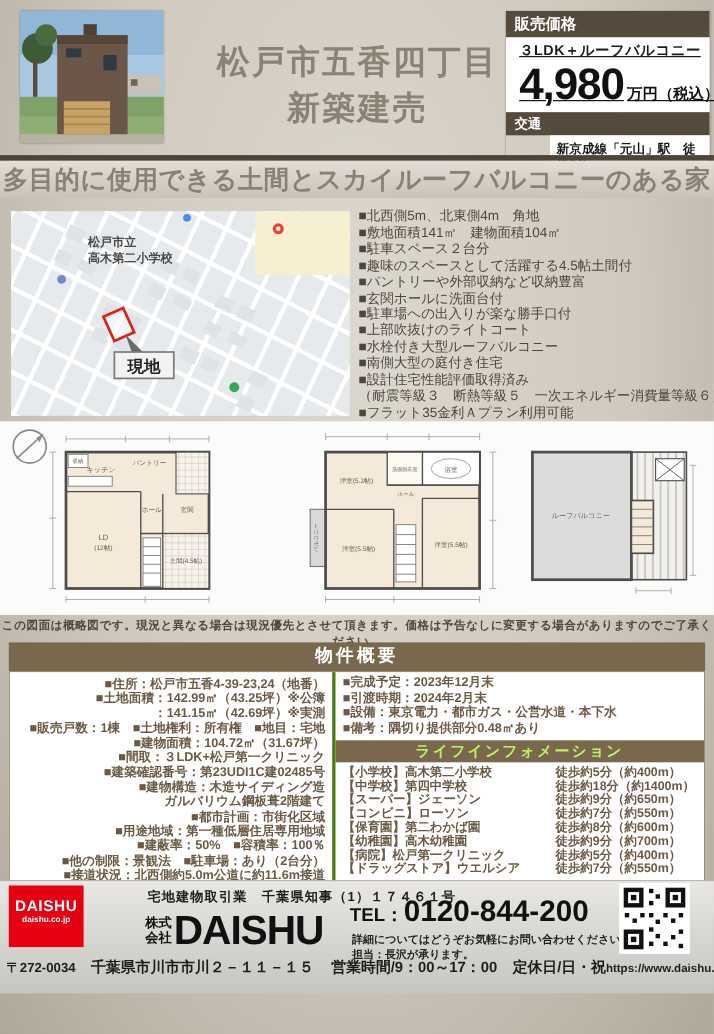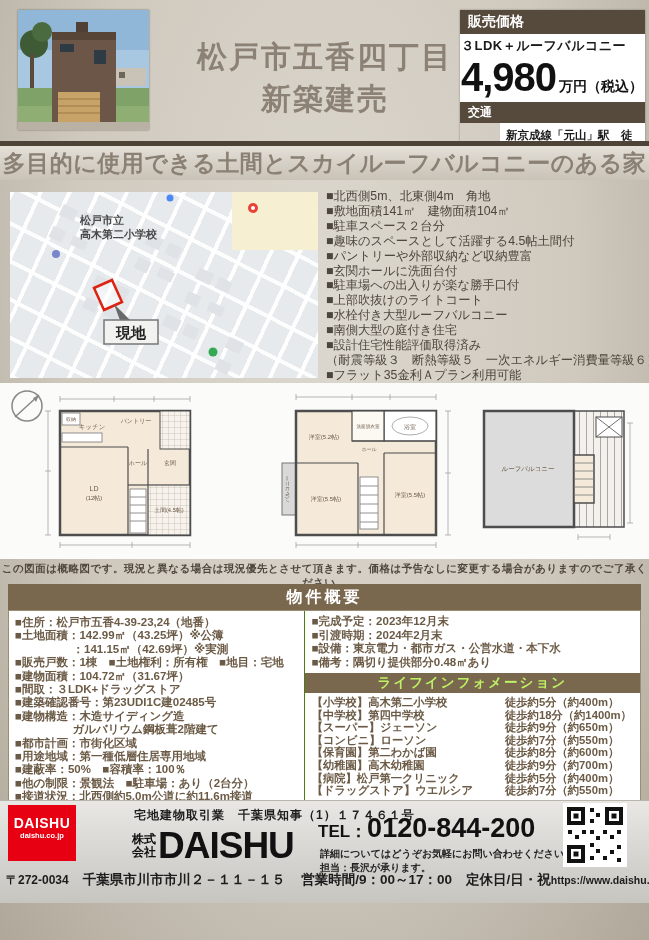--- a/index.html
+++ b/index.html
@@ -7,21 +7,21 @@
   .page{position:relative;width:649px;height:940px;overflow:hidden;
         background:radial-gradient(ellipse at 50% 32%, #ddd8cf 0%, #cfc9be 55%, #a59d8e 115%);}
 
   
   .house-photo{position:absolute;left:18px;top:10px;width:131px;height:120px;box-shadow:0 0 2px rgba(0,0,0,.4);}
   .main-title{position:absolute;left:185px;top:36px;width:280px;text-align:center;
               font-size:30px;font-weight:bold;color:#8b8174;line-height:42px;letter-spacing:2px;}
   .price-box{position:absolute;left:460px;top:10px;width:185px;box-shadow:0 0 2px rgba(0,0,0,.35);}
   .pb-head{background:#564a3c;color:#fff;font-size:14px;font-weight:bold;padding:3px 8px;}
   .pb-head2{background:#564a3c;color:#fff;font-size:12px;font-weight:bold;padding:2px 8px;}
-  .pb-body{background:#fff;padding:3px 7px 2px 1px;}
+  .pb-body{background:#fff;padding:3px 7px 2px 12px;text-decoration:underline;}
   .pb-plan{font-size:13px;font-weight:bold;color:#1a1a1a;letter-spacing:.5px;}
   .pb-price{white-space:nowrap;}
   .pb-price .val{font-size:40px;font-weight:bold;color:#111;letter-spacing:-1px;}
   .pb-price .unit{font-size:14px;font-weight:bold;color:#111;margin-left:3px;}
   .pb-access{background:#fff;font-size:11.5px;font-weight:bold;color:#1a1a1a;padding:5px 6px 6px 6px;margin-left:40px;}
 
   
   .banner{position:absolute;left:0;top:141px;width:649px;height:34px;border-top:5px solid #4d4336;
           background:linear-gradient(#e4dfd7,#c8c2b7);text-align:center;}
   .banner span{font-size:23px;font-weight:bold;color:#8a8073;line-height:34px;letter-spacing:.5px;}
@@ -41,21 +41,21 @@
   .plans-panel svg{position:absolute;}
   .plan-svg text{fill:#6b5a48;}
   .disclaimer{position:absolute;left:0;top:562px;width:649px;text-align:center;
               font-size:10.5px;font-weight:bold;color:#50483e;letter-spacing:.5px;}
 
   
   .band{position:absolute;left:8px;top:584px;width:633px;height:26px;background:#79684e;
         color:#fff;font-size:16px;font-weight:bold;text-align:center;line-height:26px;letter-spacing:3px;}
   .overview-panel{position:absolute;left:8px;top:610px;width:633px;height:203px;background:#fff;
                   border:1px solid #9b8c74;display:flex;box-sizing:border-box;}
-  .ov-left{width:360px;border-right:1px solid #4d7c0f;padding:5px 6px;box-sizing:border-box;}
+  .ov-left{width:360px;border-right:3px solid #4d7c0f;padding:5px 6px;box-sizing:border-box;text-align:right;}
   .ov-left div{font-size:11.5px;line-height:13.4px;font-weight:600;color:#6b5a45;white-space:pre;}
   .ov-right{flex:1;padding:4px 7px 0 7px;box-sizing:border-box;}
   .ov-right .ln{font-size:11.5px;line-height:13.5px;font-weight:600;color:#6b5a45;white-space:nowrap;}
   .life-band{background:#79684e;color:#bef264;font-size:13.5px;font-weight:bold;text-align:center;
              line-height:20px;letter-spacing:2px;margin:4px -7px 3px -7px;}
   .life-row{display:flex;font-size:11.3px;line-height:12.6px;font-weight:600;color:#6b5a45;white-space:nowrap;gap:32px;}
   .life-row .pl{flex:1;}
   .life-row .di{width:128px;}
 
   
@@ -309,21 +309,21 @@
   <div class="disclaimer">この図面は概略図です。現況と異なる場合は現況優先とさせて頂きます。価格は予告なしに変更する場合がありますのでご了承ください。</div>
 
   <div class="band">物件概要</div>
   <div class="overview-panel">
     <div class="ov-left">
       <div>■住所：松戸市五香4-39-23,24（地番）</div>
       <div>■土地面積：142.99㎡（43.25坪）※公簿</div>
       <div>　　　　　：141.15㎡（42.69坪）※実測</div>
       <div>■販売戸数：1棟　■土地権利：所有権　■地目：宅地</div>
       <div>■建物面積：104.72㎡（31.67坪）</div>
-      <div>■間取：３LDK+ドラッグストア</div>
+      <div>■間取：３LDK+松戸第一クリニック</div>
       <div>■建築確認番号：第23UDI1C建02485号</div>
       <div>■建物構造：木造サイディング造</div>
       <div>　　　　　ガルバリウム鋼板葺2階建て</div>
       <div>■都市計画：市街化区域</div>
       <div>■用途地域：第一種低層住居専用地域</div>
       <div>■建蔽率：50%　■容積率：100％</div>
       <div>■他の制限：景観法　■駐車場：あり（2台分）</div>
       <div>■接道状況：北西側約5.0m公道に約11.6m接道</div>
       <div>　　　　　：北東側約4.0m公道に約11.1m接道</div>
     </div>

